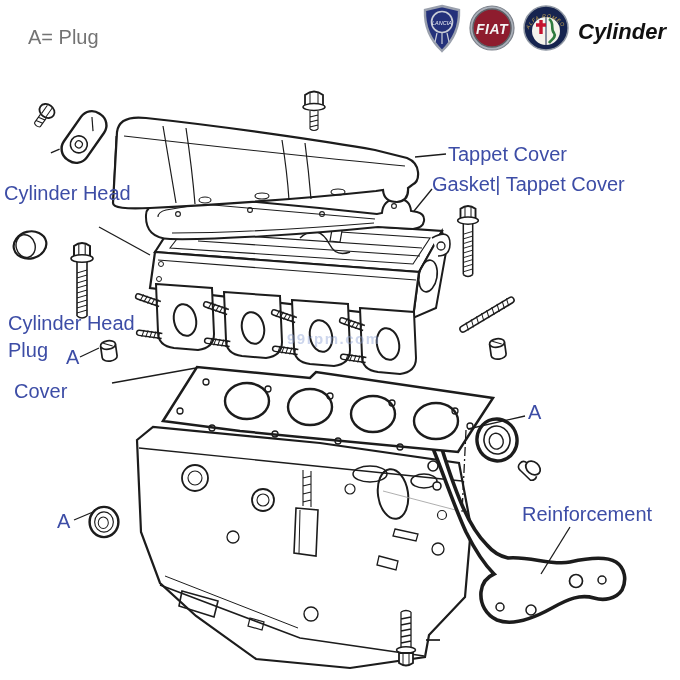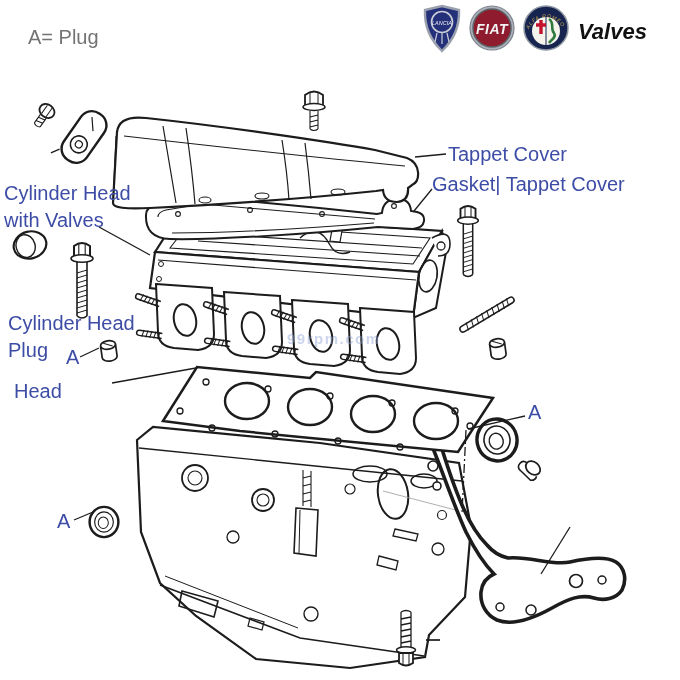--- a/index.html
+++ b/index.html
@@ -249,34 +249,34 @@
     <svg class="logo" width="48" height="50" viewBox="0 0 48 50">
       <circle cx="24" cy="24" r="22" fill="#16244f" stroke="#8f97a3" stroke-width="1.5"></circle>
       <circle cx="24" cy="27" r="14" fill="#f4f3ec"></circle>
       <path d="M24,13 V41" stroke="#16244f" stroke-width="1"></path>
       <path d="M19,16 V30 M14,21 H24" stroke="#c4122e" stroke-width="3.4"></path>
       <path d="M27,15 C33,19 28,25 32,29 C35,33 29,36 27,39" fill="none" stroke="#2f7a3f" stroke-width="2.6"></path>
       <path id="alfarc" d="M6,28 A18.5 18.5 0 0 1 42,28" fill="none"></path>
       <text font-size="5.2" fill="#caa94e" letter-spacing="0.8" font-family="Liberation Sans, sans-serif"><textPath href="#alfarc" startOffset="6%">ALFA ROMEO</textPath></text>
     </svg>
     <div class="brandtext">
-      <div>Valves</div>
+      <div>Cylinder</div>
     </div>
   </div>
 
   <div class="lbl l-gtappet">Gasket| Tappet Cover</div>
   <div class="lbl l-tappet">Tappet Cover</div>
   <div class="lbl l-chv">
     <div>Cylinder Head</div>
-    <div>with Valves</div>
   </div>
   <div class="lbl l-chb">
     <div>Cylinder Head</div>
     <div>Plug</div>
   </div>
   <div class="lbl l-a1">A</div>
   <div class="lbl l-gch">
-    <div>Head</div>
+    <div>Cover</div>
   </div>
   <div class="lbl l-a2">A</div>
+  <div class="lbl l-reinf">Reinforcement</div>
   <div class="lbl l-a3">A</div>
 
 </div>
 
 </body></html>

